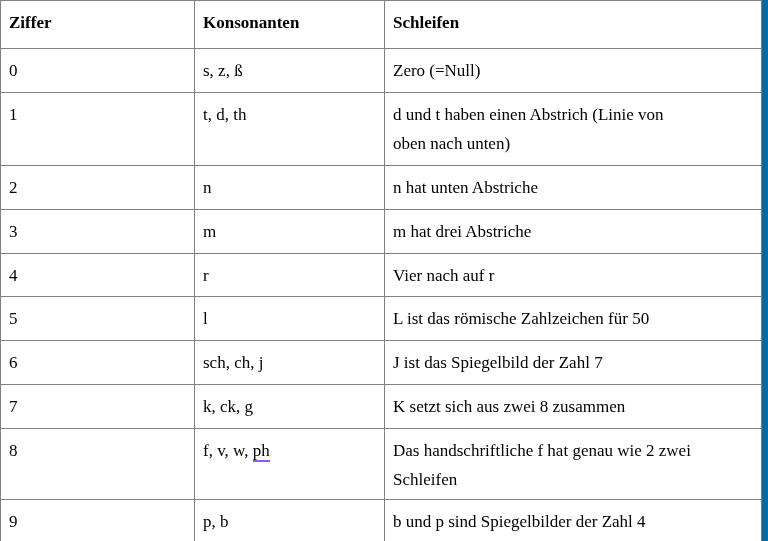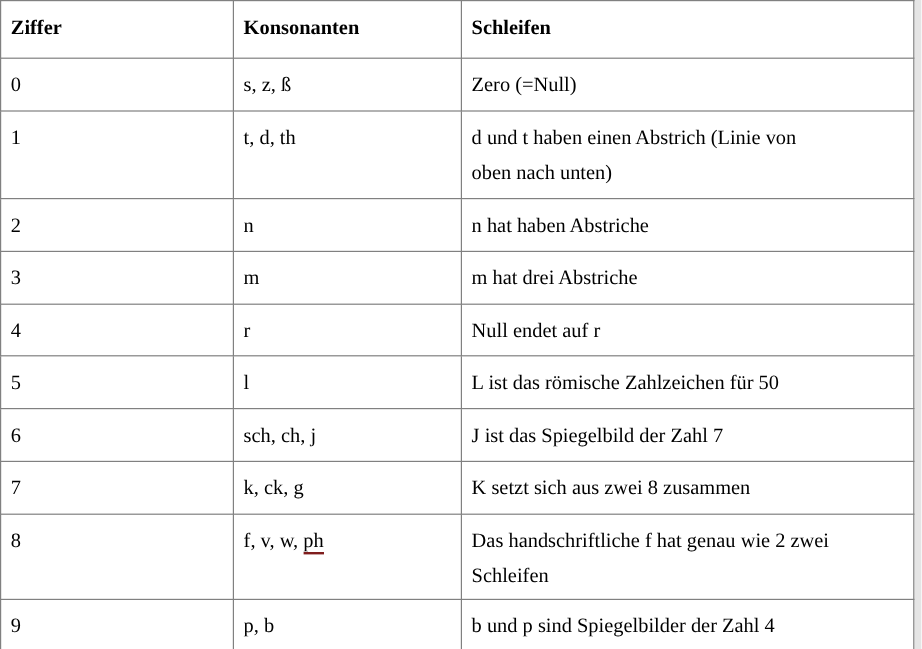--- a/index.html
+++ b/index.html
@@ -11,21 +11,21 @@
     width: 768px;
     height: 541px;
     overflow: hidden;
     font-family: "Liberation Serif", "DejaVu Serif", serif;
     color: #000000;
   }
   .page {
     position: relative;
     width: 768px;
     height: 541px;
-    background: #e5e5e5;
+    background: #0369a1;
   }
   table.memo-table {
     position: absolute;
     left: 0px;
     top: 0px;
     width: 761px;
     border-collapse: collapse;
     table-layout: fixed;
     background: #ffffff;
   }
@@ -58,21 +58,21 @@
   tr.r-6  td { height: 36px; }
   tr.r-7  td { height: 36px; }
   tr.r-8  td { height: 63px; }
   tr.r-9  td { height: 34px; }
 
   .cell-text {
     display: block;
     white-space: pre-line;
   }
   .misspell {
-    border-bottom: 2px solid #7f1d1d;
+    border-bottom: 2px solid #8b5cf6;
     padding-bottom: 0px;
   }
 </style>
 </head>
 <body>
 
 <div class="page">
 
   <table class="memo-table">
     <colgroup>
@@ -121,21 +121,21 @@
       </tr>
 
       <tr class="r-2">
         <td>
             <span class="cell-text">2</span>
           </td>
         <td>
             <span class="cell-text">n</span>
           </td>
         <td>
-            <span class="cell-text">n hat haben Abstriche</span>
+            <span class="cell-text">n hat unten Abstriche</span>
           </td>
       </tr>
 
       <tr class="r-3">
         <td>
             <span class="cell-text">3</span>
           </td>
         <td>
             <span class="cell-text">m</span>
           </td>
@@ -145,21 +145,21 @@
       </tr>
 
       <tr class="r-4">
         <td>
             <span class="cell-text">4</span>
           </td>
         <td>
             <span class="cell-text">r</span>
           </td>
         <td>
-            <span class="cell-text">Null endet auf r</span>
+            <span class="cell-text">Vier nach auf r</span>
           </td>
       </tr>
 
       <tr class="r-5">
         <td>
             <span class="cell-text">5</span>
           </td>
         <td>
             <span class="cell-text">l</span>
           </td>

